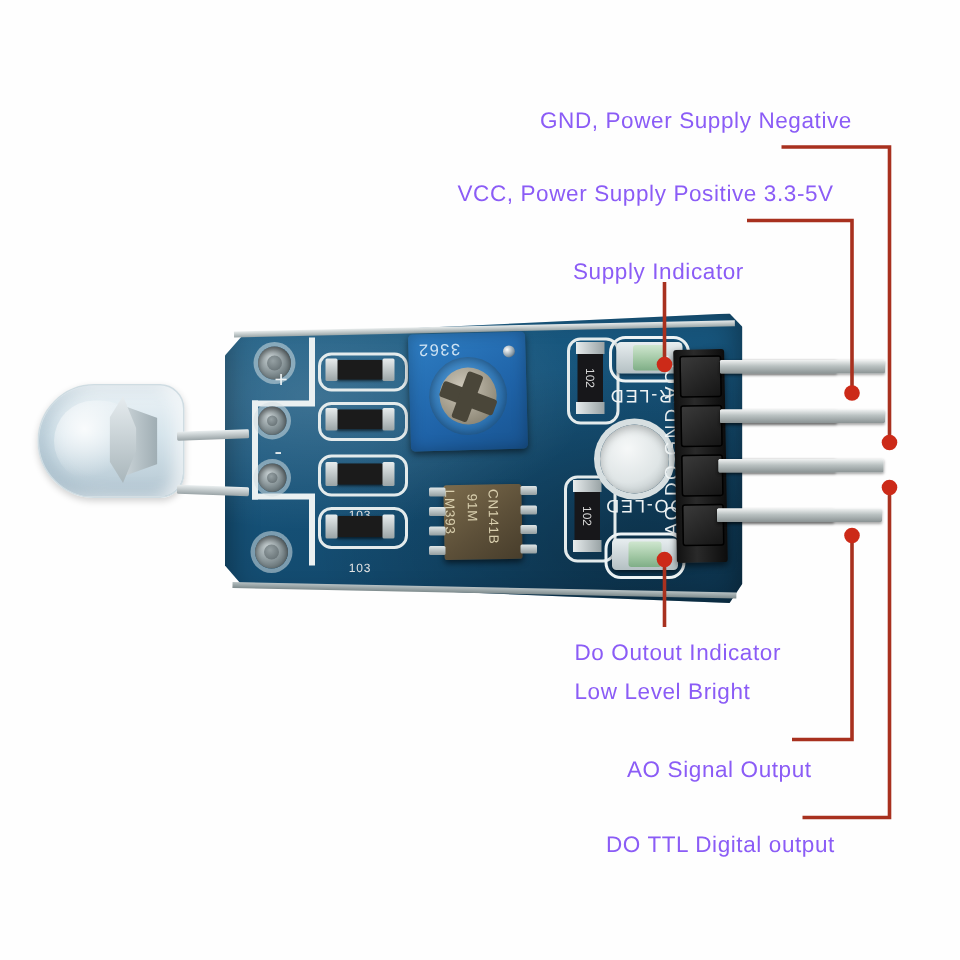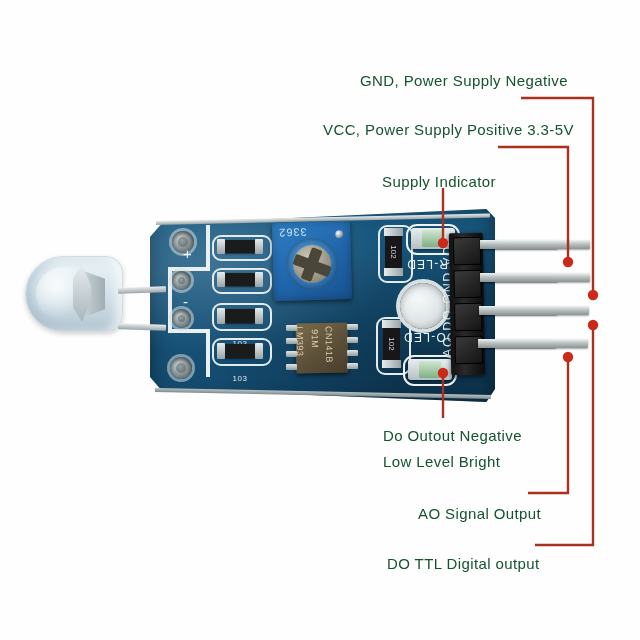--- a/index.html
+++ b/index.html
@@ -1,19 +1,19 @@
 <!DOCTYPE html>
 <html><head>
 <meta charset="utf-8">
 <style>
   html,body{margin:0;padding:0;background:#fff;}
   body{width:640px;height:640px;font-family:"Liberation Sans",sans-serif;}
   #stage{position:relative;width:640px;height:640px;background:#fefefe;overflow:hidden;}
 
-  .anno{position:absolute;color:#14532d;font-size:15px;letter-spacing:.4px;white-space:nowrap;font-family:"Liberation Sans",sans-serif;}
+  .anno{position:absolute;color:#8b5cf6;font-size:15px;letter-spacing:.4px;white-space:nowrap;font-family:"Liberation Sans",sans-serif;}
 
   svg.lines{position:absolute;left:0;top:0;width:640px;height:640px;pointer-events:none;}
 
   
   #board-wrap{position:absolute;left:150px;top:205px;width:345px;height:200px;}
   #board{position:absolute;inset:0;
      background:linear-gradient(165deg,#1d5f86 0%,#17557c 35%,#134a6e 70%,#0f3f5f 100%);
      clip-path:polygon(3.3% 9.5%, 97.5% 2.0%, 100% 6.5%, 100% 92%, 97.5% 98.5%, 3.0% 92.0%, 0% 86%, 0% 16%);
      box-shadow:inset 0 0 22px rgba(0,0,0,.45);}
   #board:after{content:"";position:absolute;inset:0;
@@ -268,20 +268,20 @@
       <circle cx="568" cy="262" r="5.2"></circle>
       <circle cx="593" cy="295" r="5.2"></circle>
       <circle cx="593" cy="325" r="5.2"></circle>
       <circle cx="568" cy="357" r="5.2"></circle>
       <circle cx="443" cy="243" r="5.2"></circle>
       <circle cx="443" cy="373" r="5.2"></circle>
     </g>
   </svg>
 
   <div class="anno" style="left:360px;top:72px;">GND, Power Supply Negative</div>
-  <div class="anno" style="left:305px;top:121px;margin-left:18px;">VCC, Power Supply Positive 3.3-5V</div>
+  <div class="anno" style="left:305px;top:121px;">VCC, Power Supply Positive 3.3-5V</div>
   <div class="anno" style="left:382px;top:173px;">Supply Indicator</div>
-  <div class="anno" style="left:383px;top:427px;">Do Outout Negative</div>
+  <div class="anno" style="left:383px;top:427px;">Do Outout Indicator</div>
   <div class="anno" style="left:383px;top:453px;">Low Level Bright</div>
   <div class="anno" style="left:418px;top:505px;">AO Signal Output</div>
-  <div class="anno" style="left:387px;top:555px;text-align:right;">DO TTL Digital output</div>
+  <div class="anno" style="left:404px;top:555px;text-align:right;">DO TTL Digital output</div>
 
 </div>
 
 </body></html>

